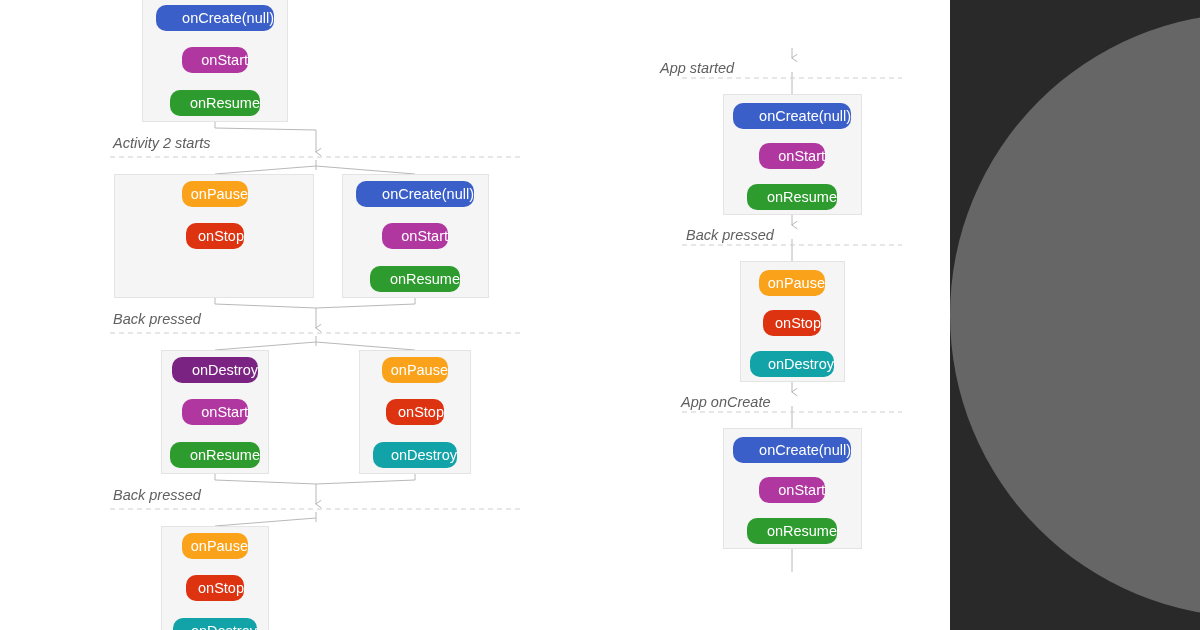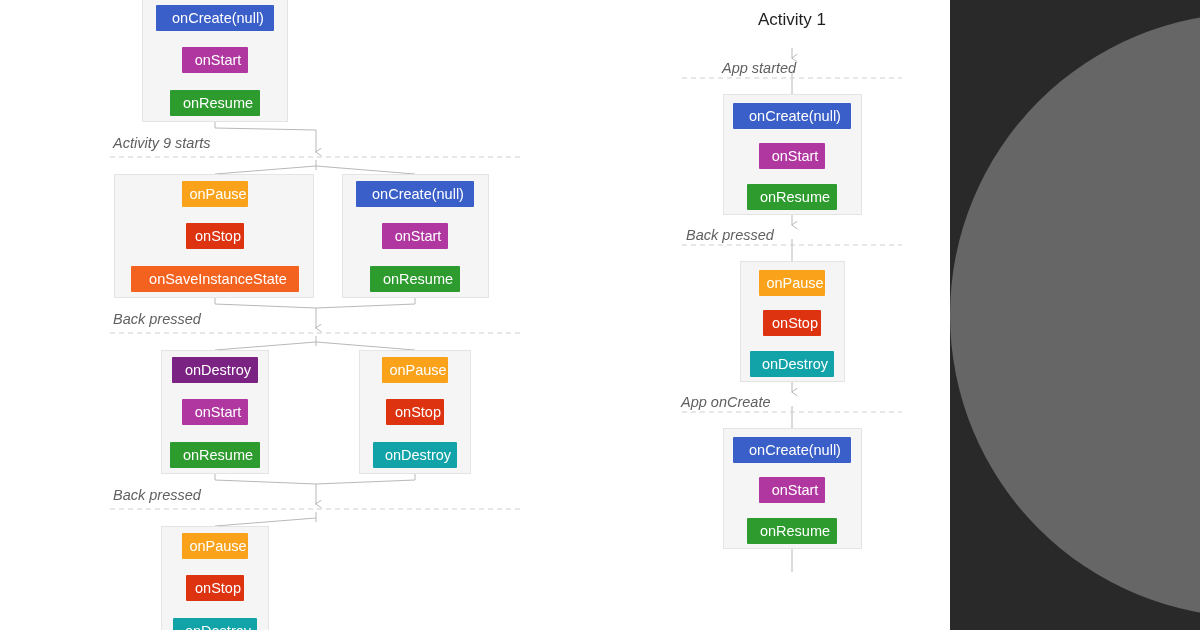--- a/index.html
+++ b/index.html
@@ -57,27 +57,27 @@
     position: absolute;
     background: #f5f5f5;
     border: 1px solid #e4e4e4;
     box-sizing: border-box;
   }
 
   .node {
     position: absolute;
     height: 26px;
     line-height: 26px;
-    text-align: center;
+    text-align: right;
     color: #ffffff;
     font-size: 14.5px;
     font-family: "Liberation Sans", sans-serif;
     white-space: nowrap;
     box-sizing: border-box;
-    border-radius: 1px;
+    border-radius: 10px;
     padding-left: 6px;
   }
 
   .edge-label {
     position: absolute;
     font-style: italic;
     font-size: 14.5px;
     color: #5f5f5f;
     font-family: "Liberation Sans", sans-serif;
     white-space: nowrap;
@@ -170,26 +170,25 @@
       <line x1="792" y1="465" x2="792" y2="473" marker-end="url(#arrowSmall)"></line>
       <line x1="792" y1="508" x2="792" y2="516" marker-end="url(#arrowSmall)"></line>
     </g>
   </svg>
 
   <div class="group-panel" style="left:142px; top:-26px; width:146px; height:148px;"></div>
   <div class="node" style="left:156px; top:5px; width:118px; background:#3a5fc8;">onCreate(null)</div>
   <div class="node" style="left:182px; top:47px; width:66px; background:#b0379f;">onStart</div>
   <div class="node" style="left:170px; top:90px; width:90px; background:#2d9b2d;">onResume</div>
 
-  <div class="edge-label" style="left:113px; top:135px;">Activity 9 starts</div>
+  <div class="edge-label" style="left:113px; top:135px;">Activity 2 starts</div>
 
   <div class="group-panel" style="left:114px; top:174px; width:200px; height:124px;"></div>
   <div class="node" style="left:182px; top:181px; width:66px; background:#f9a21a;">onPause</div>
   <div class="node" style="left:186px; top:223px; width:58px; background:#dd3311;">onStop</div>
-  <div class="node" style="left:131px; top:266px; width:168px; background:#f4621f;">onSaveInstanceState</div>
 
   <div class="group-panel" style="left:342px; top:174px; width:147px; height:124px;"></div>
   <div class="node" style="left:356px; top:181px; width:118px; background:#3a5fc8;">onCreate(null)</div>
   <div class="node" style="left:382px; top:223px; width:66px; background:#b0379f;">onStart</div>
   <div class="node" style="left:370px; top:266px; width:90px; background:#2d9b2d;">onResume</div>
 
   <div class="edge-label" style="left:113px; top:311px;">Back pressed</div>
 
   <div class="group-panel" style="left:161px; top:350px; width:108px; height:124px;"></div>
   <div class="node" style="left:172px; top:357px; width:86px; background:#7b2382;">onDestroy</div>
@@ -201,23 +200,22 @@
   <div class="node" style="left:386px; top:399px; width:58px; background:#dd3311;">onStop</div>
   <div class="node" style="left:373px; top:442px; width:84px; background:#11a3a8;">onDestroy</div>
 
   <div class="edge-label" style="left:113px; top:487px;">Back pressed</div>
 
   <div class="group-panel" style="left:161px; top:526px; width:108px; height:124px;"></div>
   <div class="node" style="left:182px; top:533px; width:66px; background:#f9a21a;">onPause</div>
   <div class="node" style="left:186px; top:575px; width:58px; background:#dd3311;">onStop</div>
   <div class="node" style="left:173px; top:618px; width:84px; background:#11a3a8;">onDestroy</div>
 
-  <div class="column-title" style="left:712px; top:10px; width:160px;">Activity 1</div>
-
-  <div class="edge-label" style="left:722px; top:60px;">App started</div>
+
+  <div class="edge-label" style="left:660px; top:60px;">App started</div>
 
   <div class="group-panel" style="left:723px; top:94px; width:139px; height:121px;"></div>
   <div class="node" style="left:733px; top:103px; width:118px; background:#3a5fc8;">onCreate(null)</div>
   <div class="node" style="left:759px; top:143px; width:66px; background:#b0379f;">onStart</div>
   <div class="node" style="left:747px; top:184px; width:90px; background:#2d9b2d;">onResume</div>
 
   <div class="edge-label" style="left:686px; top:227px;">Back pressed</div>
 
   <div class="group-panel" style="left:740px; top:261px; width:105px; height:121px;"></div>
   <div class="node" style="left:759px; top:270px; width:66px; background:#f9a21a;">onPause</div>

